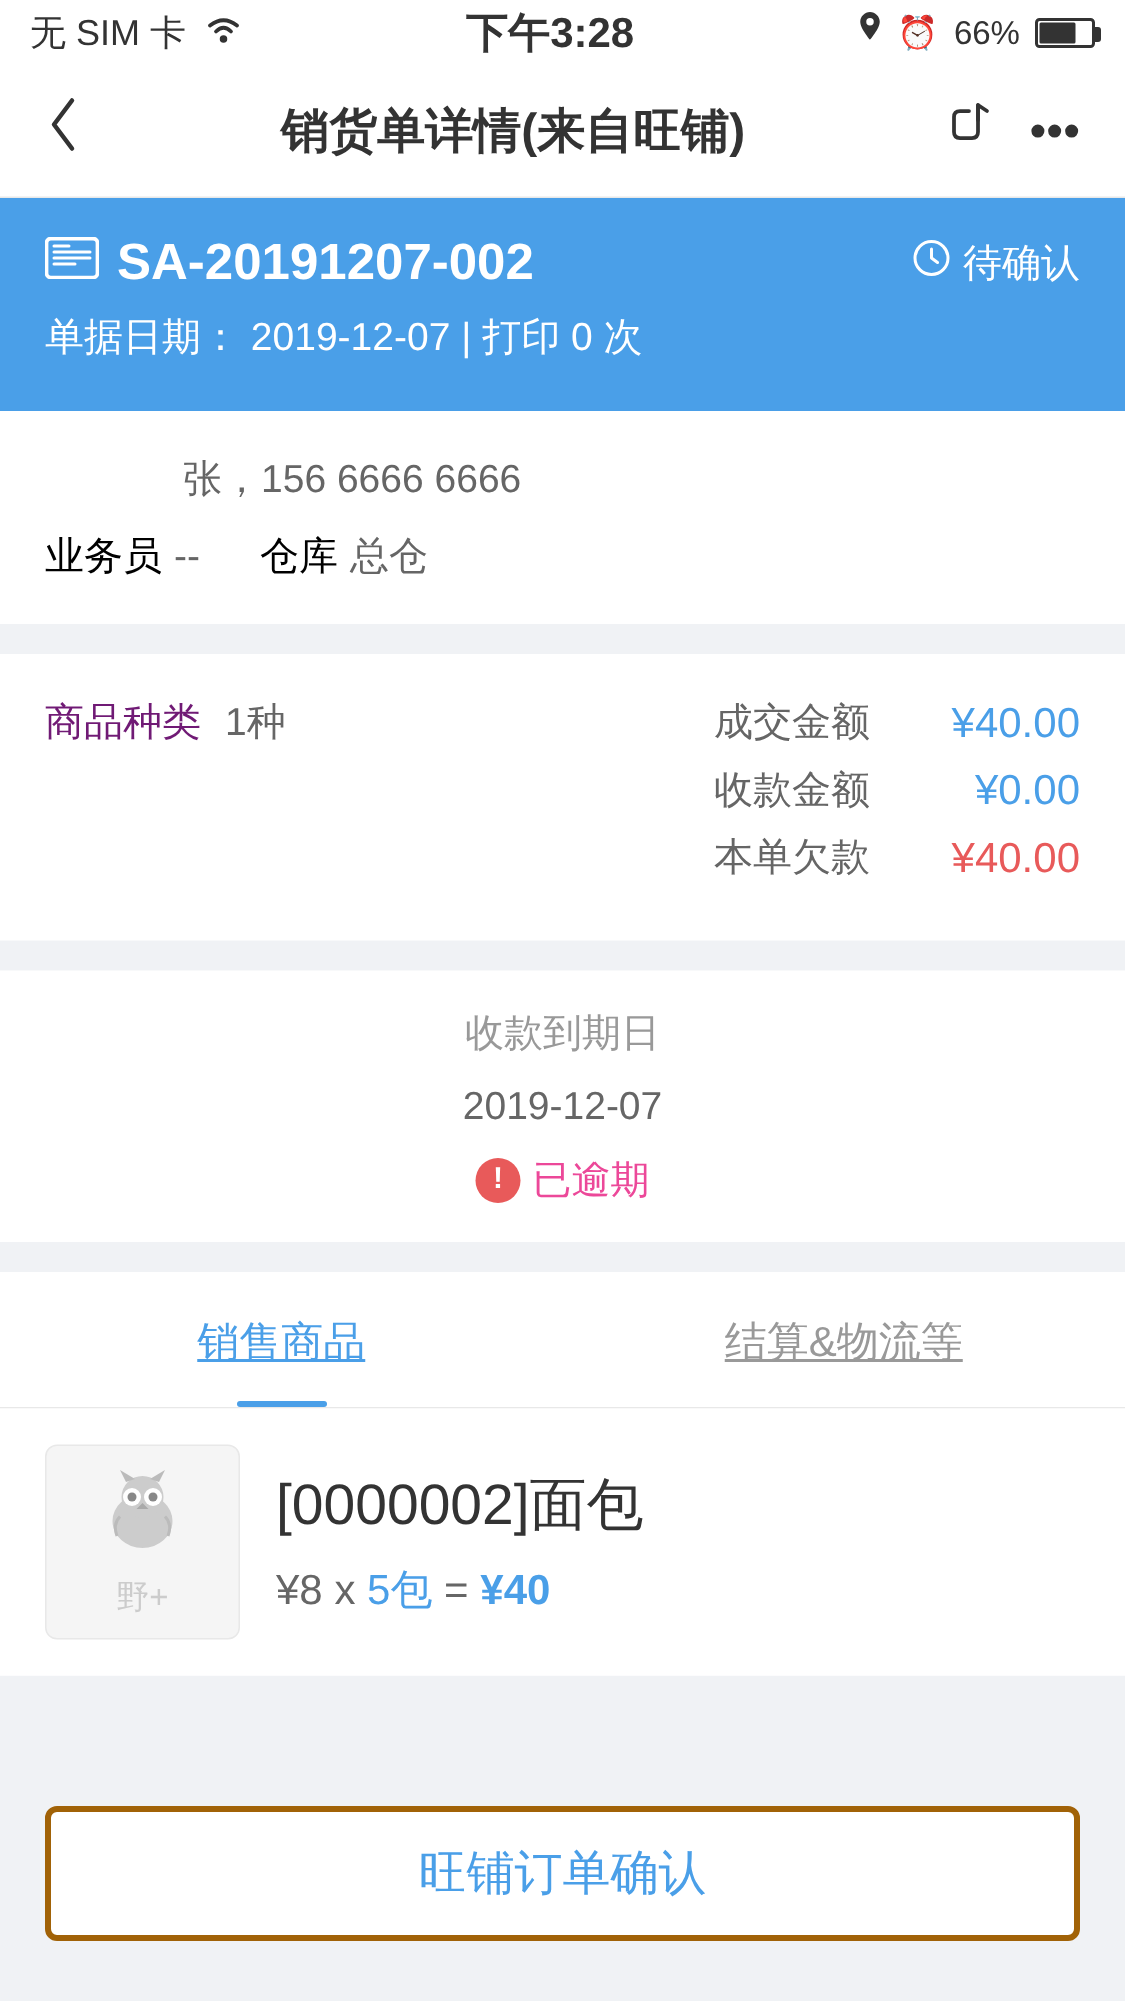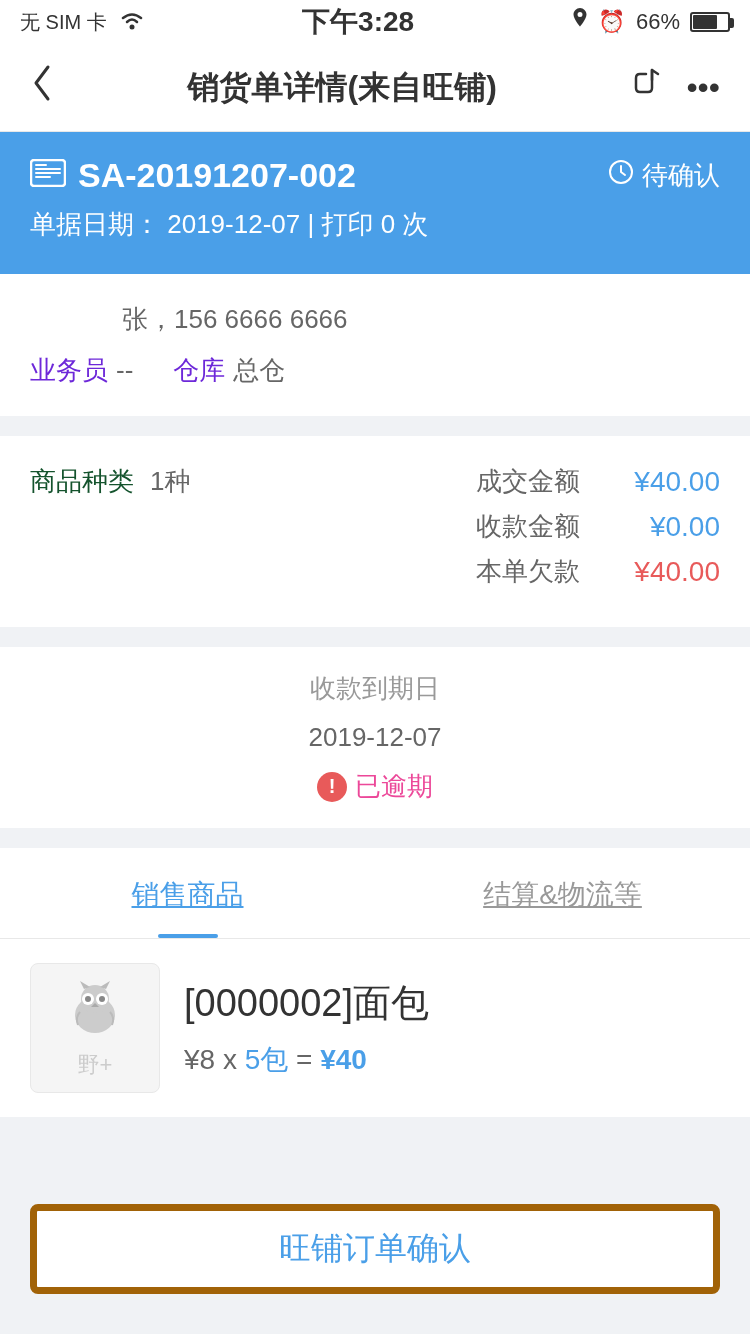--- a/index.html
+++ b/index.html
@@ -23,21 +23,21 @@
       align-items: center;
       justify-content: space-between;
       padding: 0 20px;
       font-size: 24px;
       font-weight: 500;
     }
     .status-left {
       display: flex;
       align-items: center;
       gap: 11px;
-      font-size: 20px;
+      font-size: 24px;
     }
     .status-center {
       font-size: 28px;
       font-weight: 600;
     }
     .status-right {
       display: flex;
       align-items: center;
       gap: 10px;
       font-size: 22px;
@@ -188,41 +188,41 @@
       gap: 40px;
       font-size: 26px;
       color: #666;
     }
     .meta-item {
       display: flex;
       align-items: center;
       gap: 8px;
     }
     .meta-label {
-      color: #6d28d9;
+      color: #000000;
     }
 
     
     .amounts-section {
       background: #fff;
       padding: 28px 30px;
       margin-bottom: 20px;
       display: flex;
       align-items: flex-start;
       justify-content: space-between;
     }
     .product-types {
       display: flex;
       align-items: center;
       gap: 16px;
       font-size: 26px;
       color: #666;
     }
     .product-types-label {
-      color: #14532d;
+      color: #701a75;
     }
     .amounts-right {
       text-align: right;
     }
     .amount-row {
       display: flex;
       justify-content: flex-end;
       align-items: center;
       gap: 20px;
       margin-bottom: 10px;
@@ -377,21 +377,21 @@
       bottom: 0;
       left: 0;
       width: 750px;
       padding: 20px 30px 40px;
       background: #f0f2f5;
     }
     .confirm-btn {
       width: 100%;
       height: 90px;
       background: #fff;
-      border: 7px solid #a16207;
+      border: 4px solid #a16207;
       border-radius: 8px;
       font-size: 32px;
       color: #4a9fe8;
       cursor: pointer;
       display: flex;
       align-items: center;
       justify-content: center;
     }
   </style>
 </head>

